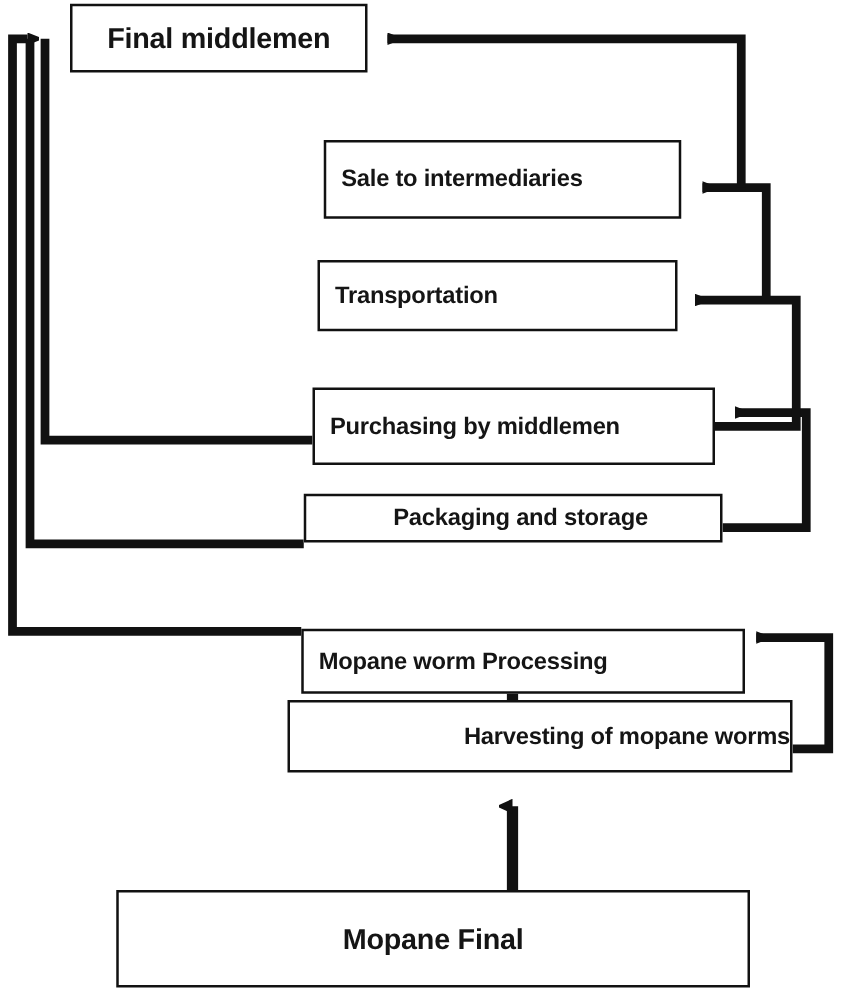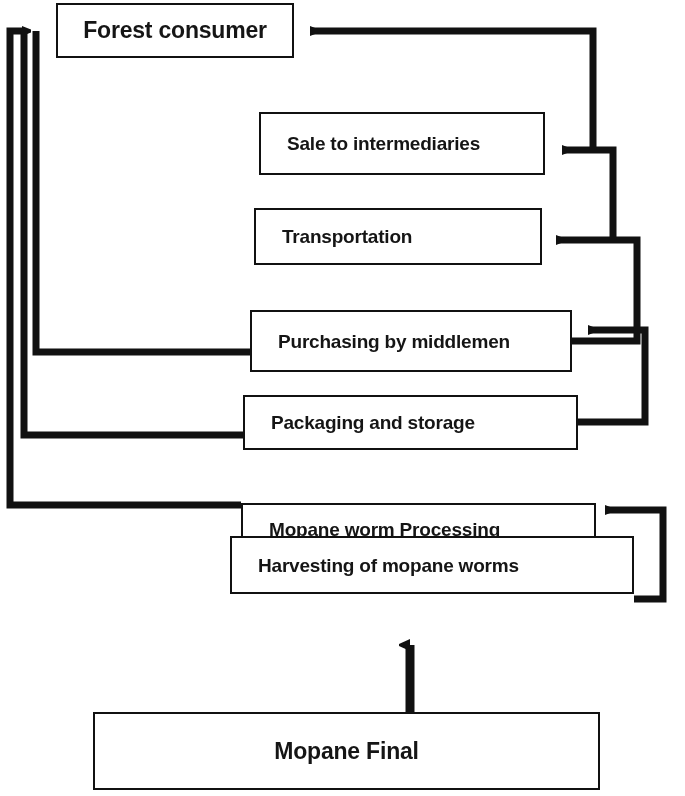--- a/index.html
+++ b/index.html
@@ -35,21 +35,21 @@
   }
   .node-label {
     font-family: "Liberation Sans", sans-serif;
     font-weight: bold;
     color: #151515;
     letter-spacing: -0.2px;
     white-space: nowrap;
     line-height: 1;
   }
   .label-left {
-    padding-left: 26px;
+    padding-left: 12px;
     font-size: 19px;
   }
   .label-center {
     width: 100%;
     text-align: center;
     font-size: 23px;
   }
 </style>
 </head>
 <body>
@@ -87,44 +87,44 @@
 
       <path d="M 572,341 L 637,341 L 637,240 L 556,240" marker-end="url(#arrow-left)"></path>
 
       <path d="M 613,240 L 613,150 L 562,150" marker-end="url(#arrow-left)"></path>
 
       <path d="M 593,150 L 593,31 L 310,31" marker-end="url(#arrow-left)"></path>
     </g>
   </svg>
 
   <div class="node-box" style="left:56px; top:3px; width:238px; height:55px;">
-    <span class="node-label label-center">Forest consumer</span>
+    <span class="node-label label-center">Final middlemen</span>
   </div>
 
   <div class="node-box" style="left:259px; top:112px; width:286px; height:63px;">
     <span class="node-label label-left">Sale to intermediaries</span>
   </div>
 
   <div class="node-box" style="left:254px; top:208px; width:288px; height:57px;">
     <span class="node-label label-left">Transportation</span>
   </div>
 
   <div class="node-box" style="left:250px; top:310px; width:322px; height:62px;">
     <span class="node-label label-left">Purchasing by middlemen</span>
   </div>
 
-  <div class="node-box" style="left:243px; top:395px; width:335px; height:55px;">
+  <div class="node-box" style="left:243px; top:395px; width:335px; height:39px;justify-content:center;">
     <span class="node-label label-left">Packaging and storage</span>
   </div>
 
   <div class="node-box" style="left:241px; top:503px; width:355px; height:52px;">
     <span class="node-label label-left">Mopane worm Processing</span>
   </div>
 
-  <div class="node-box" style="left:230px; top:536px; width:404px; height:58px;">
+  <div class="node-box" style="left:230px; top:560px; width:404px; height:58px;justify-content:flex-end;">
     <span class="node-label label-left">Harvesting of mopane worms</span>
   </div>
 
   <div class="node-box" style="left:93px; top:712px; width:507px; height:78px;">
     <span class="node-label label-center">Mopane Final</span>
   </div>
 
 </div>
 
 </body></html>

